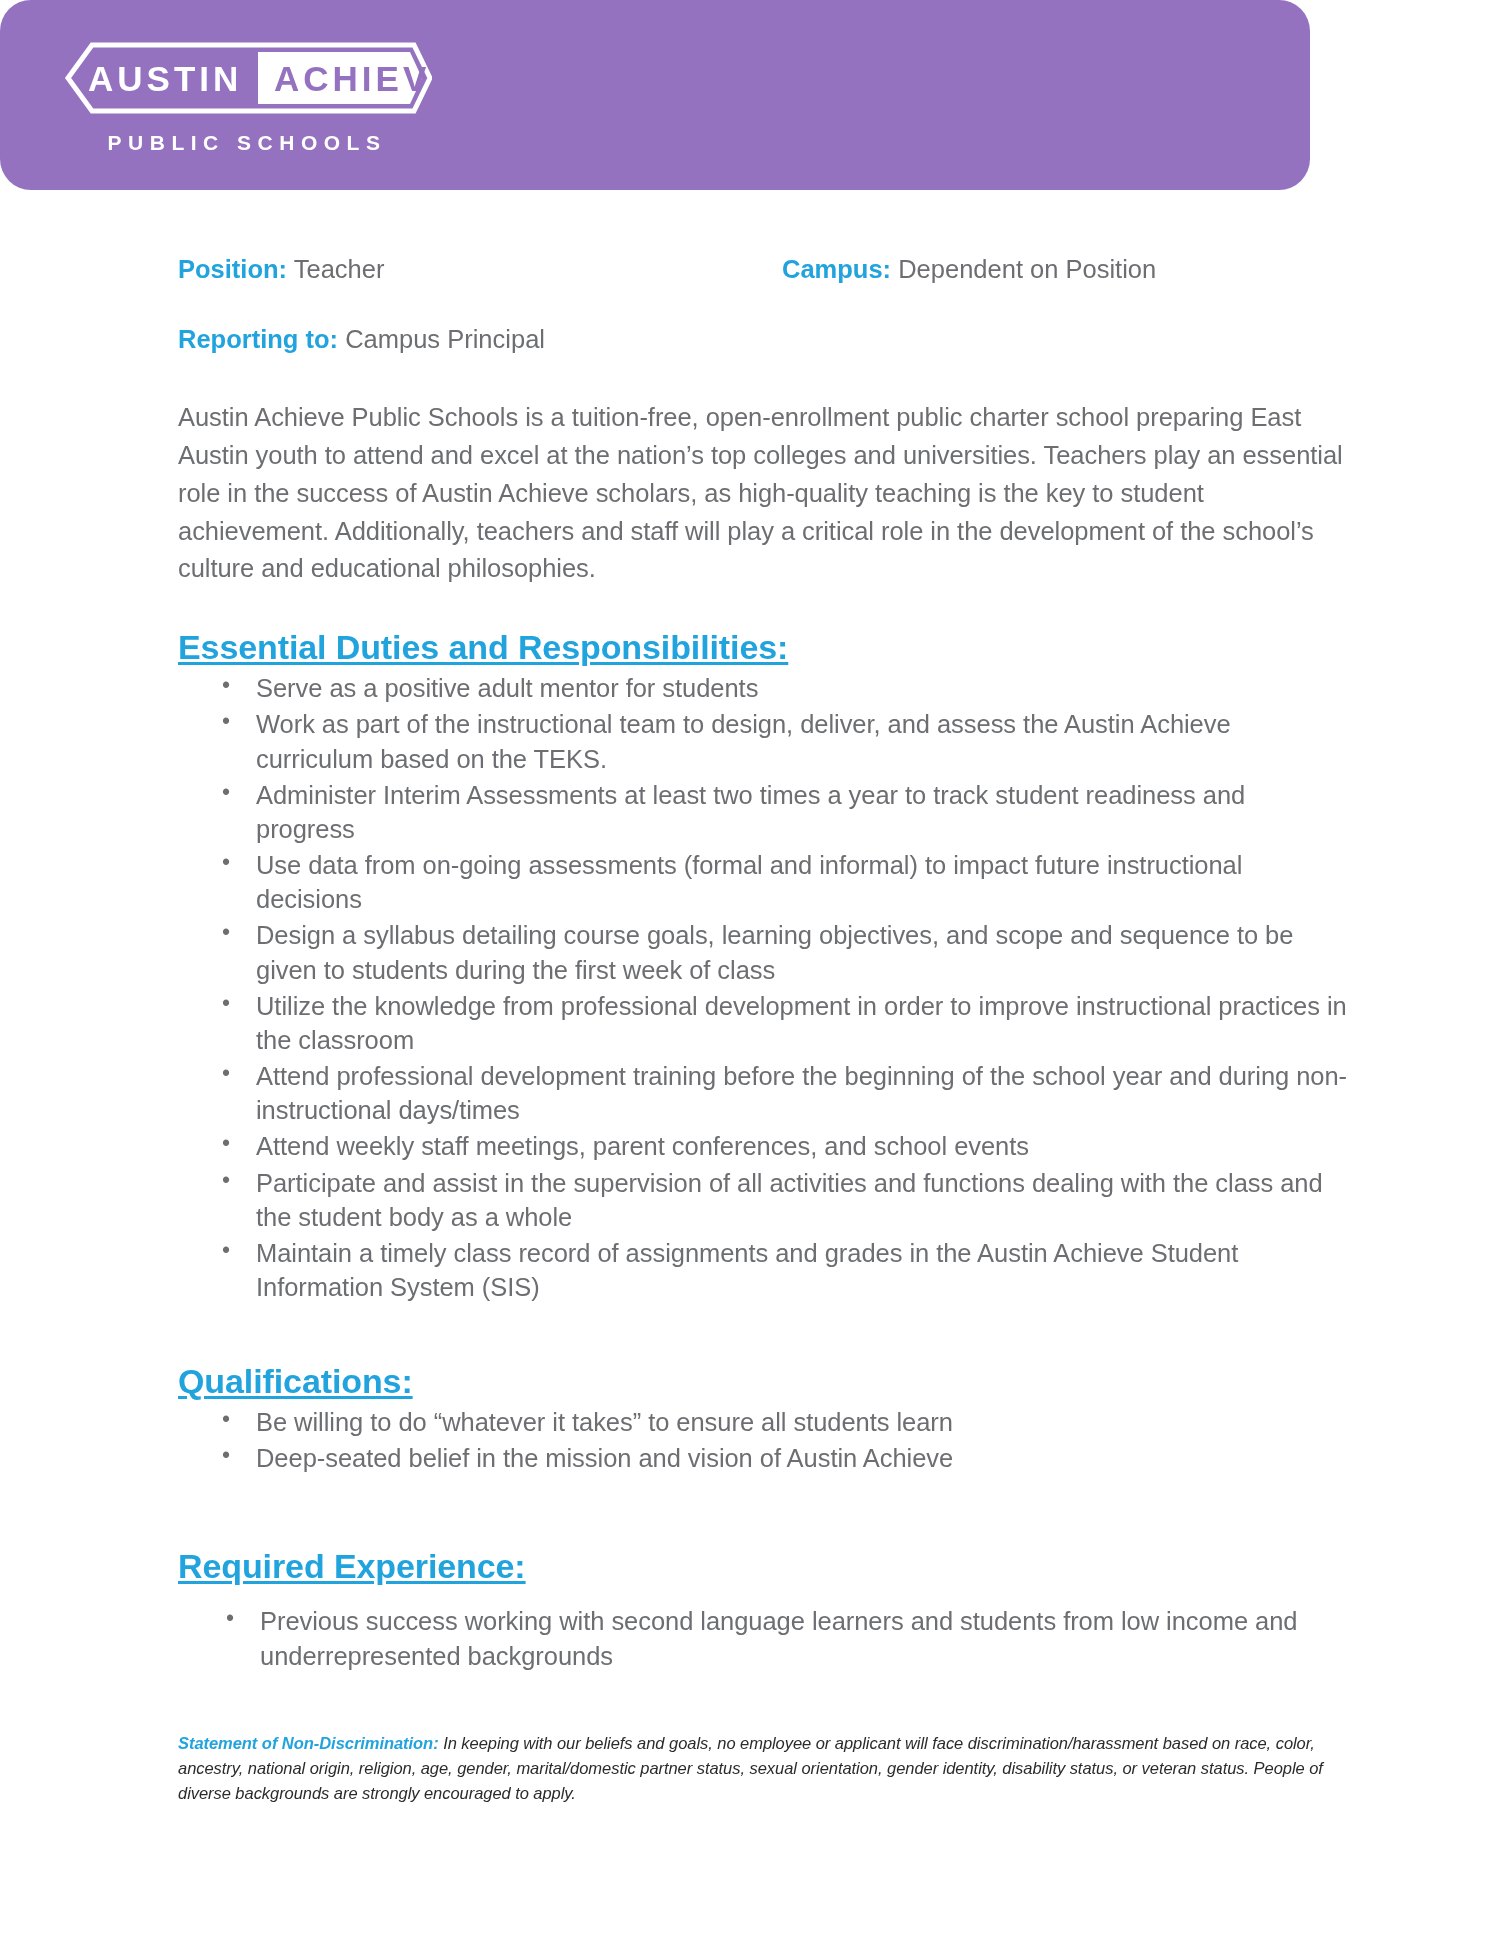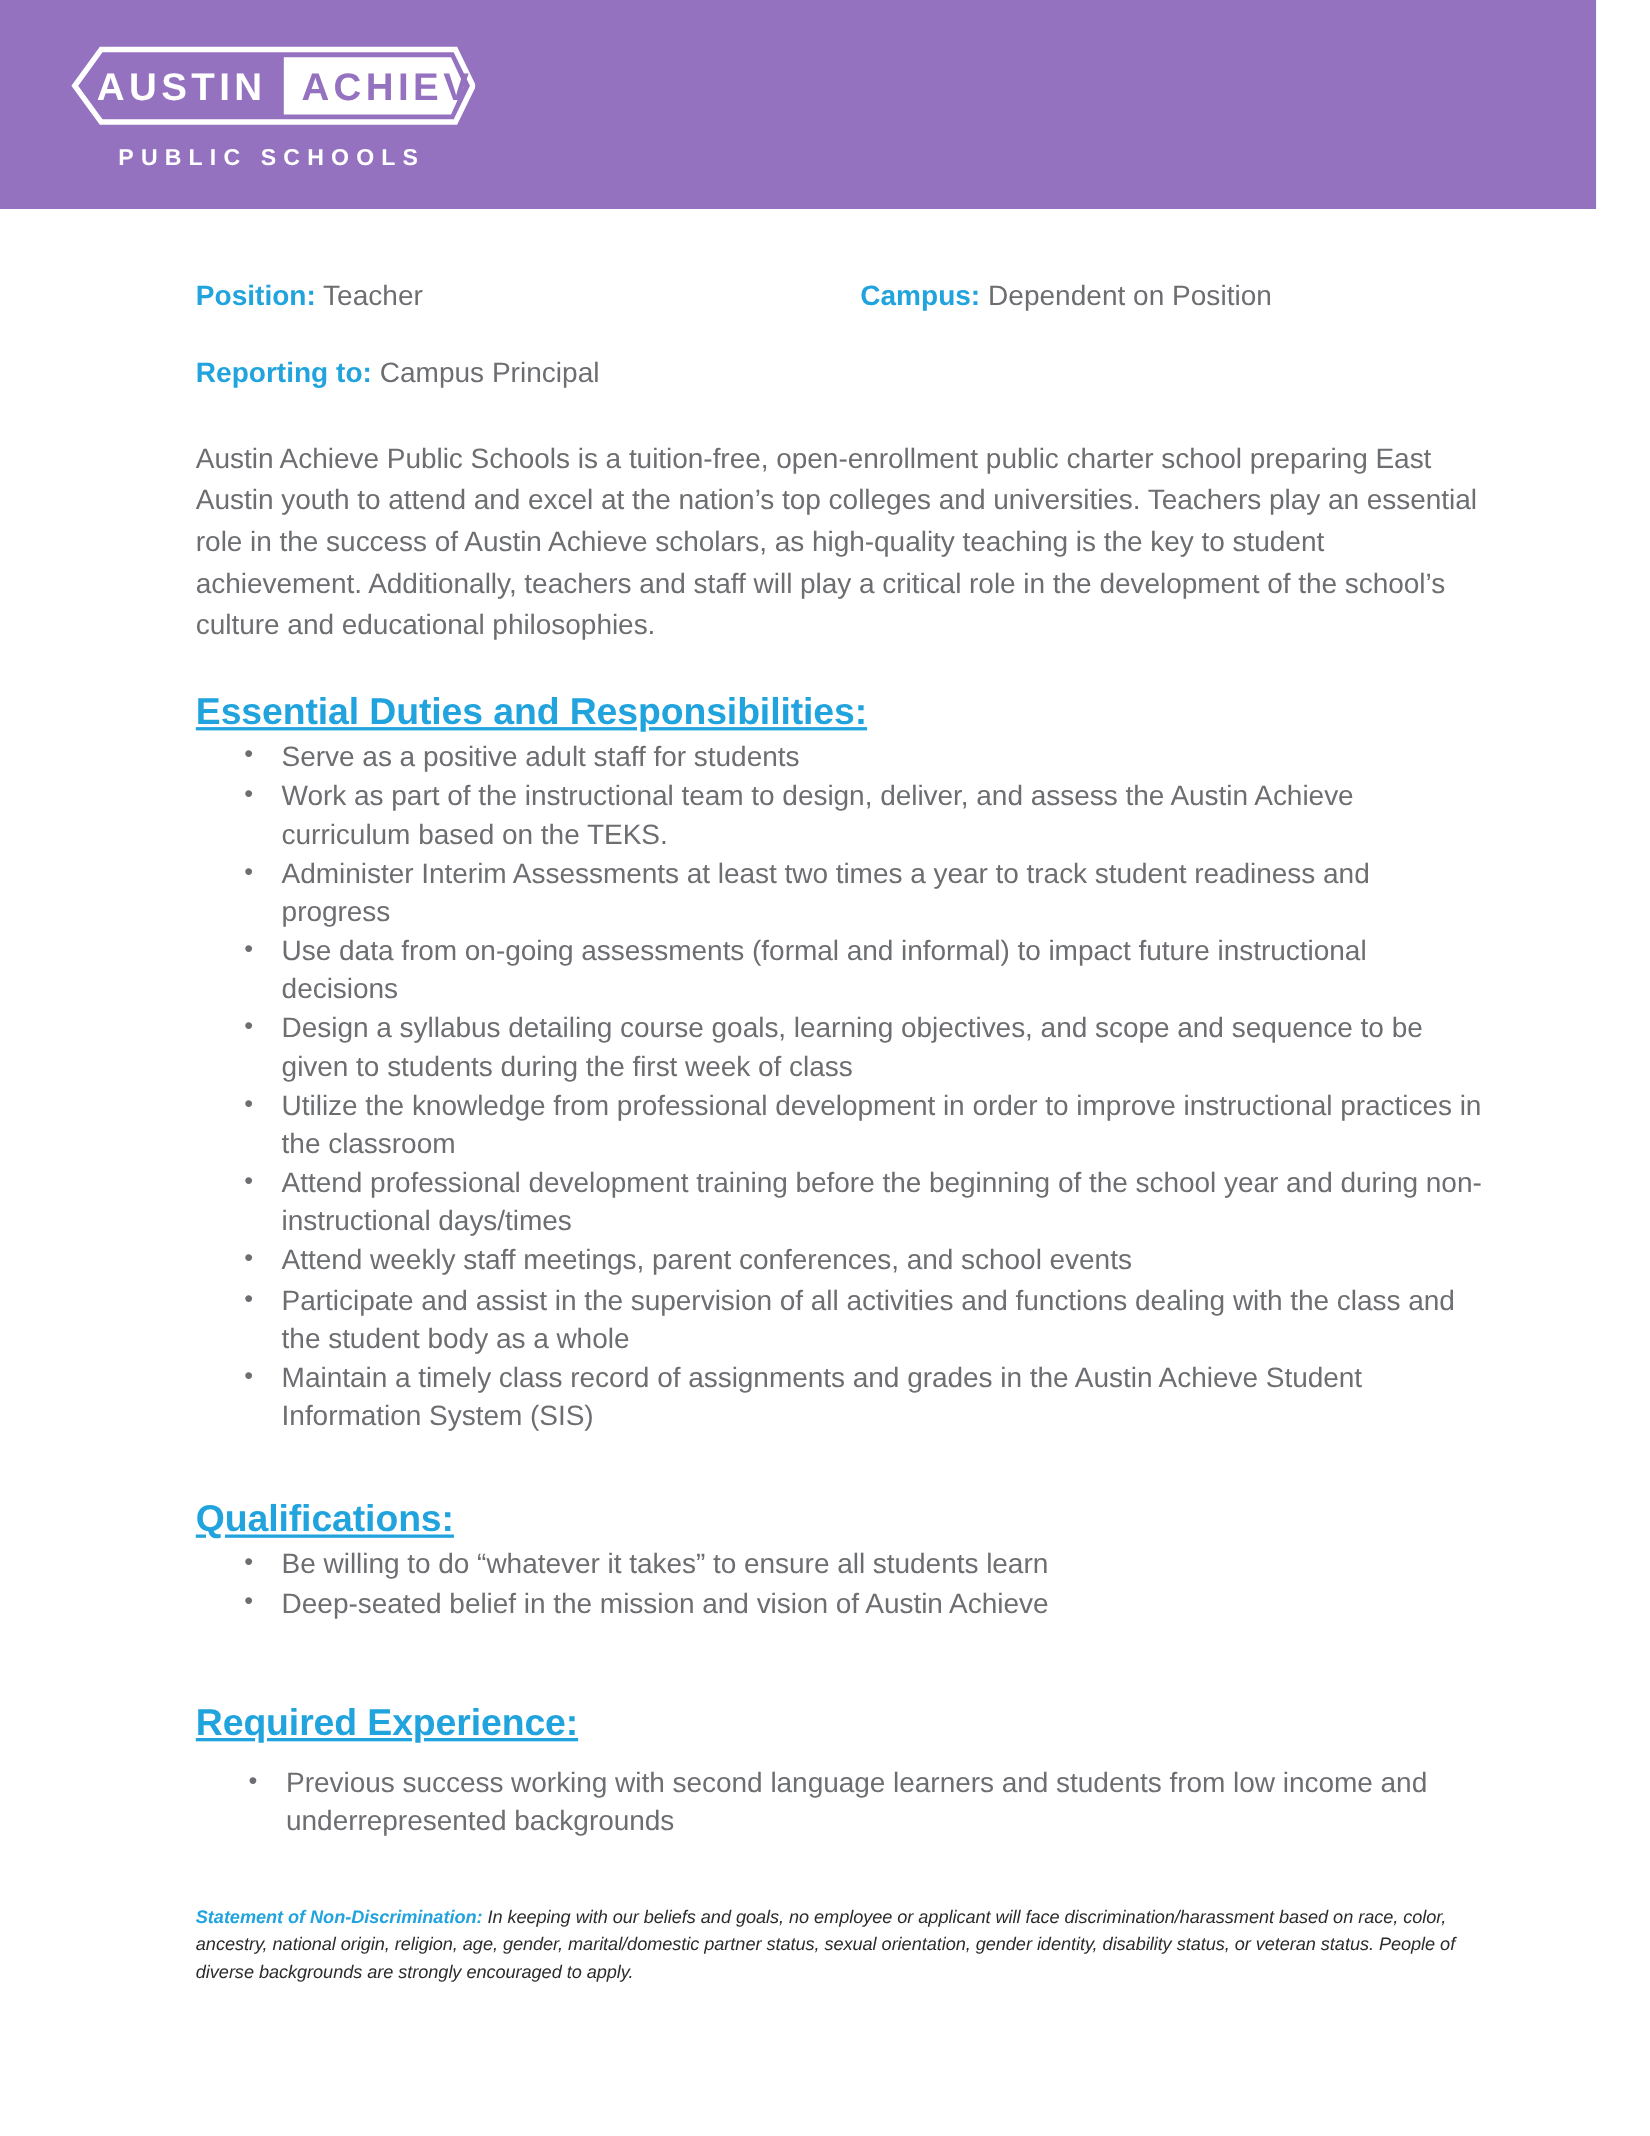--- a/index.html
+++ b/index.html
@@ -20,27 +20,28 @@
   .page {
     position: relative;
     width: 1500px;
     min-height: 1942px;
     background: #ffffff;
     box-sizing: border-box;
   }
 
   
   .header-band {
-    width: 1451px;
+    width: 1310px;
     height: 190px;
     background: #9572bf;
     display: flex;
     align-items: center;
     box-sizing: border-box;
     padding-left: 62px;
+    border-radius: 31px;
   }
 
   .logo-block {
     display: flex;
     flex-direction: column;
     align-items: center;
     padding-top: 6px;
   }
 
   .logo-wordmark {
@@ -218,21 +219,21 @@
     </div>
 
     <div class="spacer-40"></div>
 
     <p class="intro">Austin Achieve Public Schools is a tuition-free, open-enrollment public charter school preparing East Austin youth to attend and excel at the nation’s top colleges and universities. Teachers play an essential role in the success of Austin Achieve scholars, as high-quality teaching is the key to student achievement. Additionally, teachers and staff will play a critical role in the development of the school’s culture and educational philosophies.</p>
 
     <div class="spacer-40"></div>
 
     <h2 class="section-heading">Essential Duties and Responsibilities:</h2>
     <ul class="bullets wide">
-      <li>Serve as a positive adult staff for students</li>
+      <li>Serve as a positive adult mentor for students</li>
       <li>Work as part of the instructional team to design, deliver, and assess the Austin Achieve curriculum based on the TEKS.</li>
       <li>Administer Interim Assessments at least two times a year to track student readiness and progress</li>
       <li>Use data from on-going assessments (formal and informal) to impact future instructional decisions</li>
       <li>Design a syllabus detailing course goals, learning objectives, and scope and sequence to be given to students during the first week of class</li>
       <li>Utilize the knowledge from professional development in order to improve instructional practices in the classroom</li>
       <li>Attend professional development training before the beginning of the school year and during non-instructional days/times</li>
       <li>Attend weekly staff meetings, parent conferences, and school events</li>
       <li>Participate and assist in the supervision of all activities and functions dealing with the class and the student body as a whole</li>
       <li>Maintain a timely class record of assignments and grades in the Austin Achieve Student Information System (SIS)</li>
     </ul>

